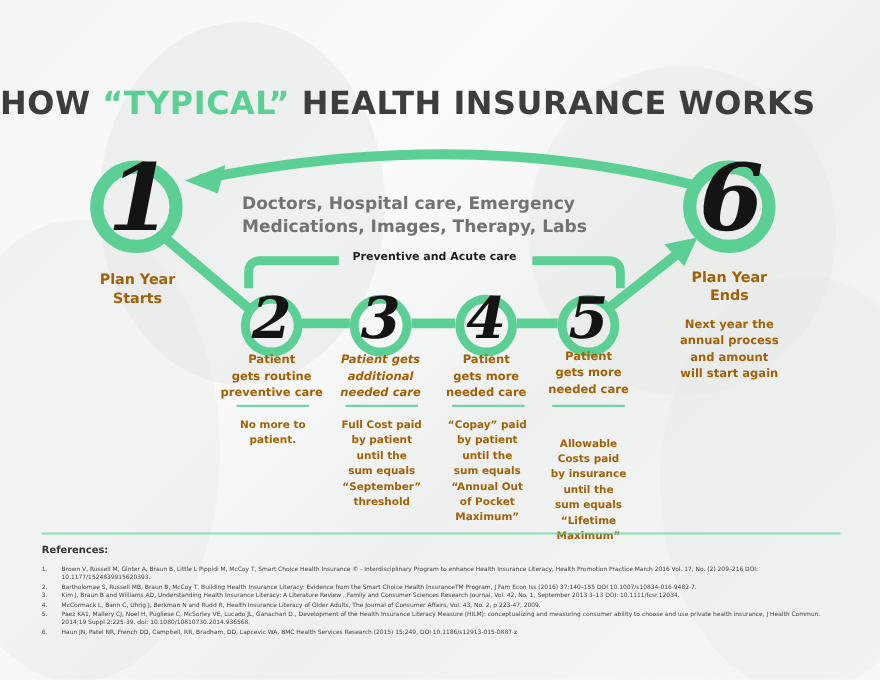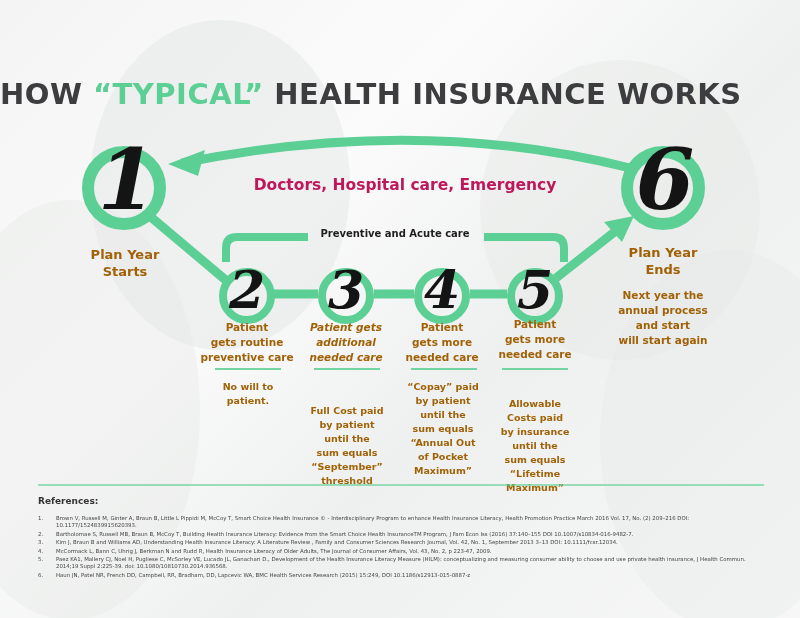--- a/index.html
+++ b/index.html
@@ -25,22 +25,22 @@
   .small-num { font-size:52px; width:60px; }
   .lbl {
     position:absolute; text-align:center; font-weight:bold; color:#a16207;
     font-family:"DejaVu Sans", sans-serif;
   }
   .end-label { font-size:13px; line-height:17px; width:110px; }
   .step-label { font-size:10.5px; line-height:15px; width:110px; }
   .step-desc { font-size:9.5px; line-height:14px; width:100px; }
   .step-desc p { margin:0 0 9px 0; }
   .services {
-    position:absolute; left:220px; top:175px; width:370px; text-align:center;
-    font-weight:bold; font-size:15.5px; line-height:21px; color:#be185d;
+    position:absolute; left:220px; top:175px; width:370px; 
+    font-weight:bold; font-size:15.5px; line-height:21px; color:#737373;
   }
   .bracket-label {
     position:absolute; left:300px; top:228px; width:190px; text-align:center;
     font-weight:bold; font-size:10px; color:#1e1e1e;
   }
   .rule { position:absolute; height:2px; background:var(--accent); opacity:0.85; }
   .refs-title {
     position:absolute; left:38px; top:496px; font-size:9px; font-weight:bold; color:#333;
   }
   .refs { position:absolute; left:38px; top:515px; width:730px; margin:0; padding:0; list-style:none; }
@@ -101,26 +101,27 @@
   <div>Plan Year</div>
   <div>Starts</div>
 </div>
 <div class="lbl end-label" style="left:608px;top:244px;">
   <div>Plan Year</div>
   <div>Ends</div>
 </div>
 <div class="lbl step-label" style="left:608px;top:288px;font-size:10.5px;line-height:15px;">
   <div>Next year the</div>
   <div>annual process</div>
-  <div>and start</div>
+  <div>and amount</div>
   <div>will start again</div>
 </div>
 
 <div class="services">
   <div>Doctors, Hospital care, Emergency</div>
+  <div>Medications, Images, Therapy, Labs</div>
 </div>
 <div class="bracket-label">Preventive and Acute care</div>
 
 <div class="lbl step-label" style="left:192px;top:320px;">
   <div>Patient</div>
     <div>gets routine</div>
     <div>preventive care</div>
 </div>
 <div class="lbl step-label" style="left:291px;top:320px;font-style:italic;">
   <div>Patient gets</div>
@@ -137,23 +138,23 @@
     <div>gets more</div>
     <div>needed care</div>
 </div>
 
 <div class="rule" style="left:215px;top:368px;width:66px;"></div>
 <div class="rule" style="left:314px;top:368px;width:66px;"></div>
 <div class="rule" style="left:411px;top:368px;width:66px;"></div>
 <div class="rule" style="left:502px;top:368px;width:66px;"></div>
 
 <div class="lbl step-desc" style="left:198px;top:380px;">
-  <p><span>No will to</span><br><span>patient.</span></p>
+  <p><span>No more to</span><br><span>patient.</span></p>
 </div>
-<div class="lbl step-desc" style="left:297px;top:380px;margin-top:24px;">
+<div class="lbl step-desc" style="left:297px;top:380px;">
   <p><span>Full Cost paid</span><br><span>by patient</span><br><span>until the</span><br><span>sum equals</span><br><span>“September”</span><br><span>threshold</span></p>
 </div>
 <div class="lbl step-desc" style="left:393px;top:380px;">
   <p><span>“Copay” paid</span><br><span>by patient</span><br><span>until the</span><br><span>sum equals</span><br><span>“Annual Out</span><br><span>of Pocket</span><br><span>Maximum”</span></p>
 </div>
 <div class="lbl step-desc" style="left:485px;top:397px;">
   <p><span>Allowable</span><br><span>Costs paid</span><br><span>by insurance</span><br><span>until the</span><br><span>sum equals</span><br><span>“Lifetime</span><br><span>Maximum”</span></p>
 </div>
 
 <div class="rule" style="left:38px;top:484px;width:726px;opacity:0.6;"></div>

